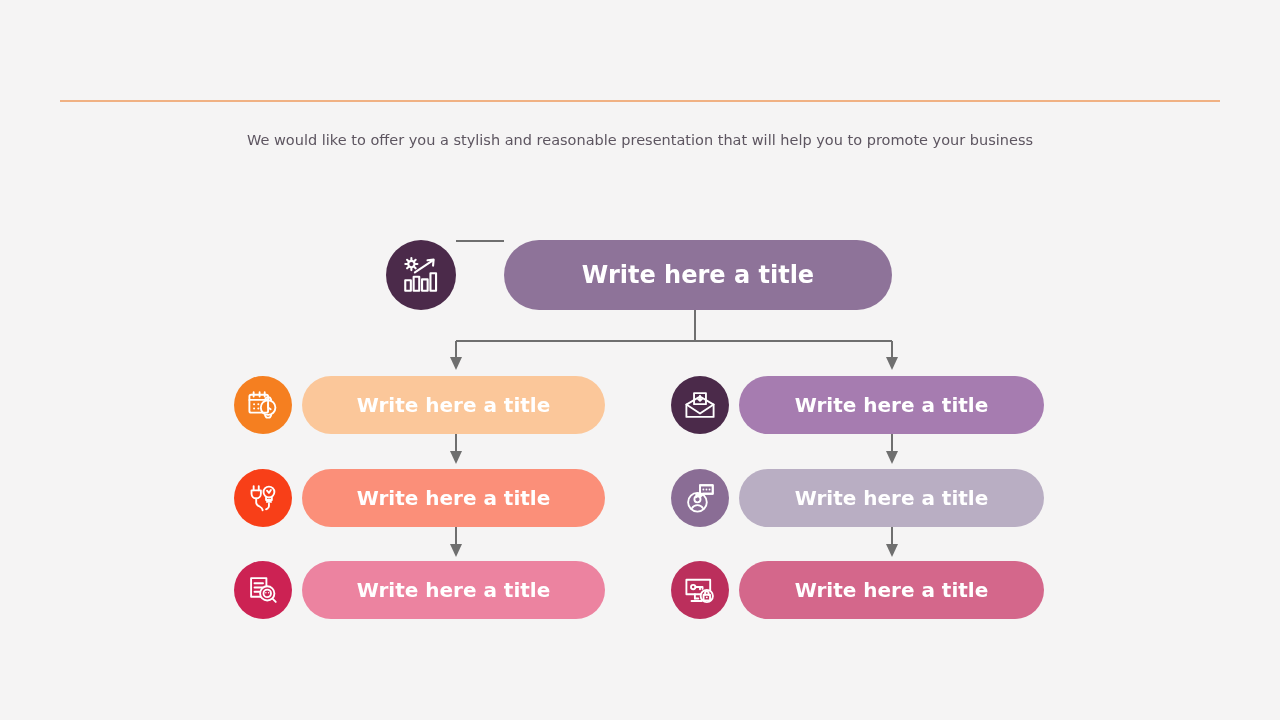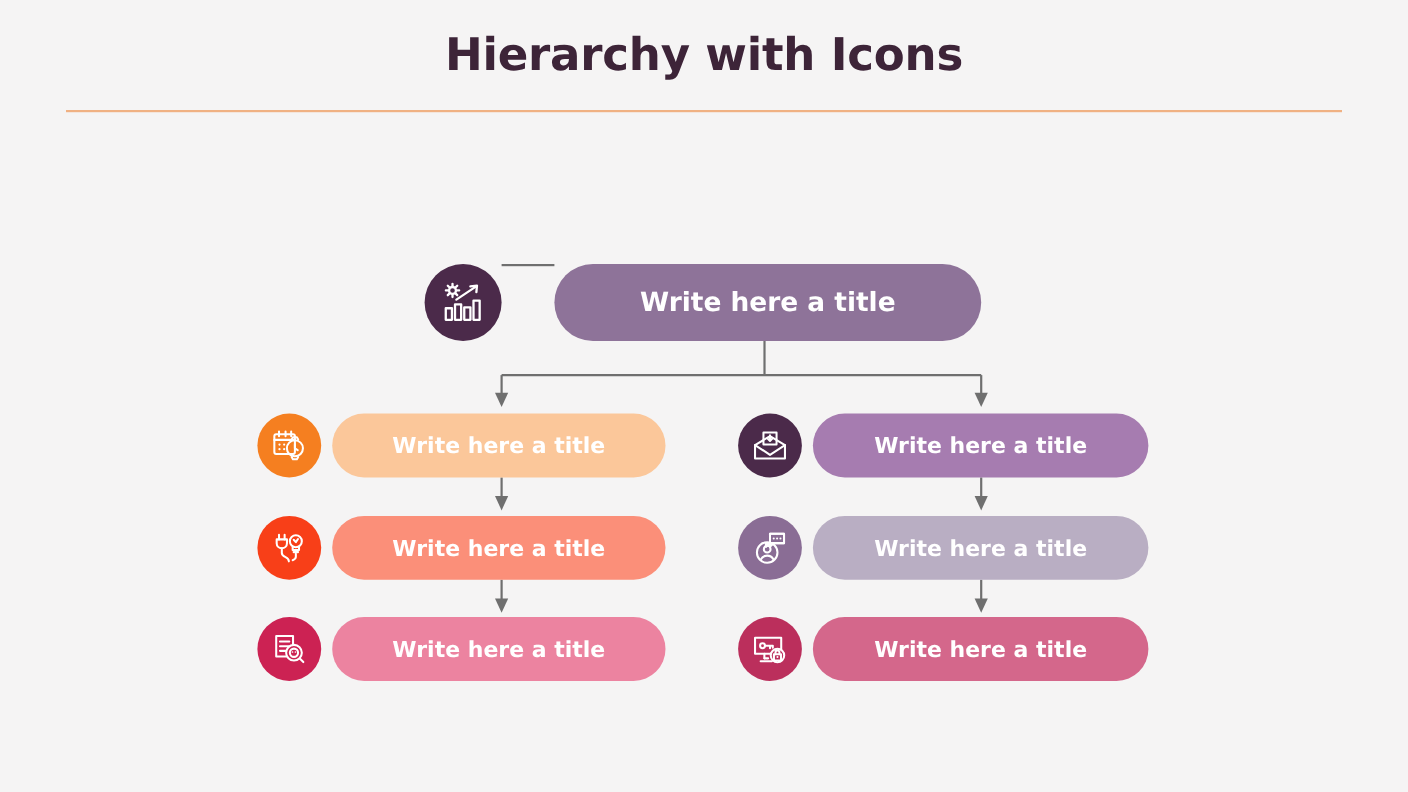--- a/index.html
+++ b/index.html
@@ -70,22 +70,22 @@
 
   .row1 { top: 376px; }
   .row2 { top: 469px; }
   .row3 { top: 561px; }
 </style>
 </head>
 <body>
 
 <div id="slide">
 
-  <div id="page-title">Hierarchy with Icons</div>
   <div id="title-rule"></div>
+  <div id="subtitle">We would like to offer you a stylish and reasonable presentation that will help you to promote your business</div>
 
   <svg id="connectors" viewBox="0 0 1280 720" width="1280" height="720">
     <g stroke="#6f6f6f" stroke-width="2" fill="none">
 
       <path d="M695,310 L695,341"></path>
 
       <path d="M456,341 L892,341"></path>
 
       <path d="M456,341 L456,362"></path>
 

